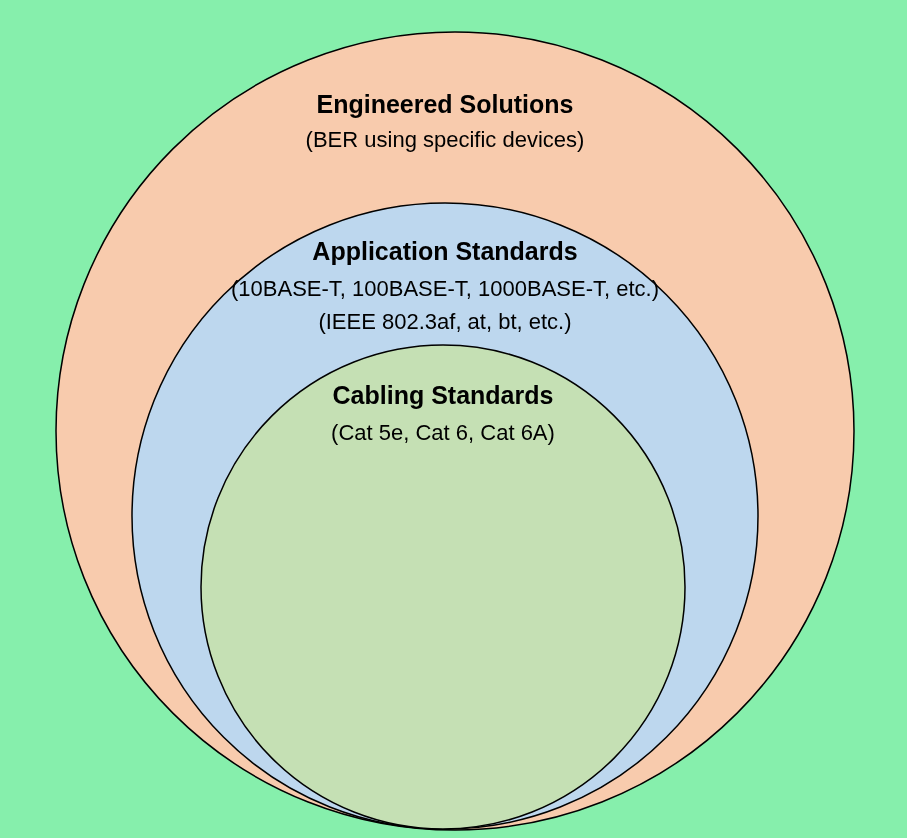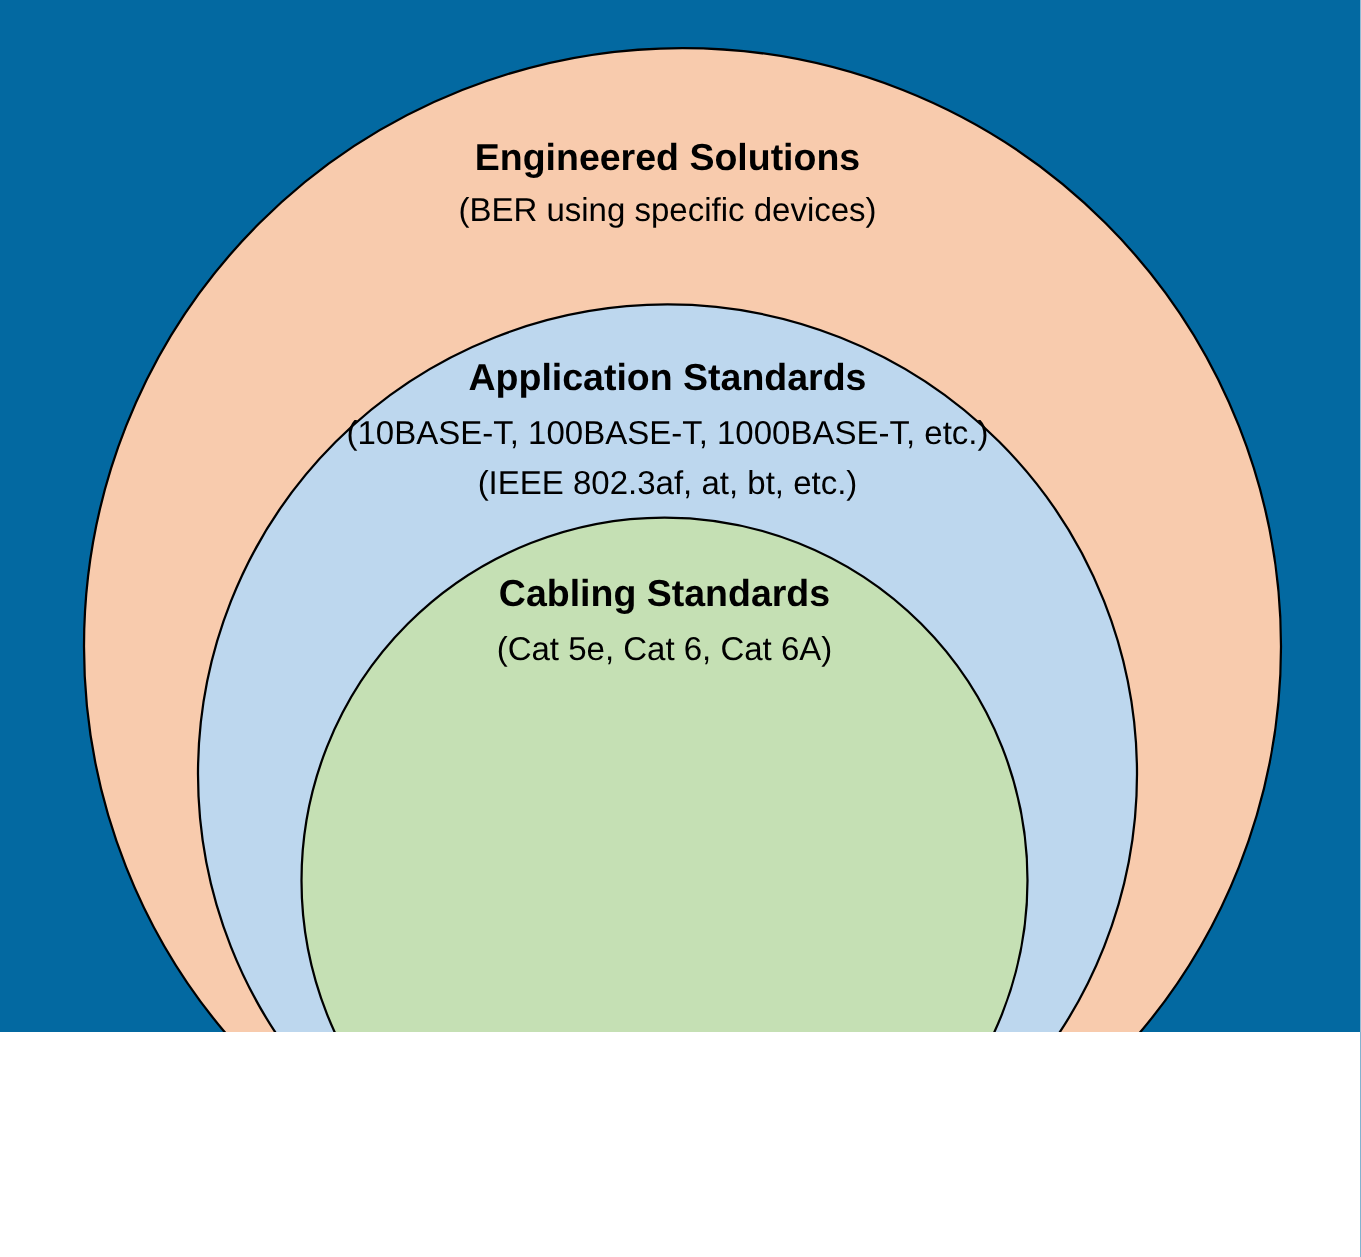--- a/index.html
+++ b/index.html
@@ -3,22 +3,22 @@
   <meta charset="utf-8">
   <style>
     html, body {
       margin: 0;
       padding: 0;
       background: #ffffff;
     }
     .canvas {
       position: relative;
       width: 907px;
-      height: 688px;
-      background: #0369a1;
+      height: 838px;
+      background: #86efac;
       font-family: "Liberation Sans", sans-serif;
       overflow: hidden;
     }
     svg {
       display: block;
     }
     circle {
       stroke: #000000;
       stroke-width: 1.5;
     }

